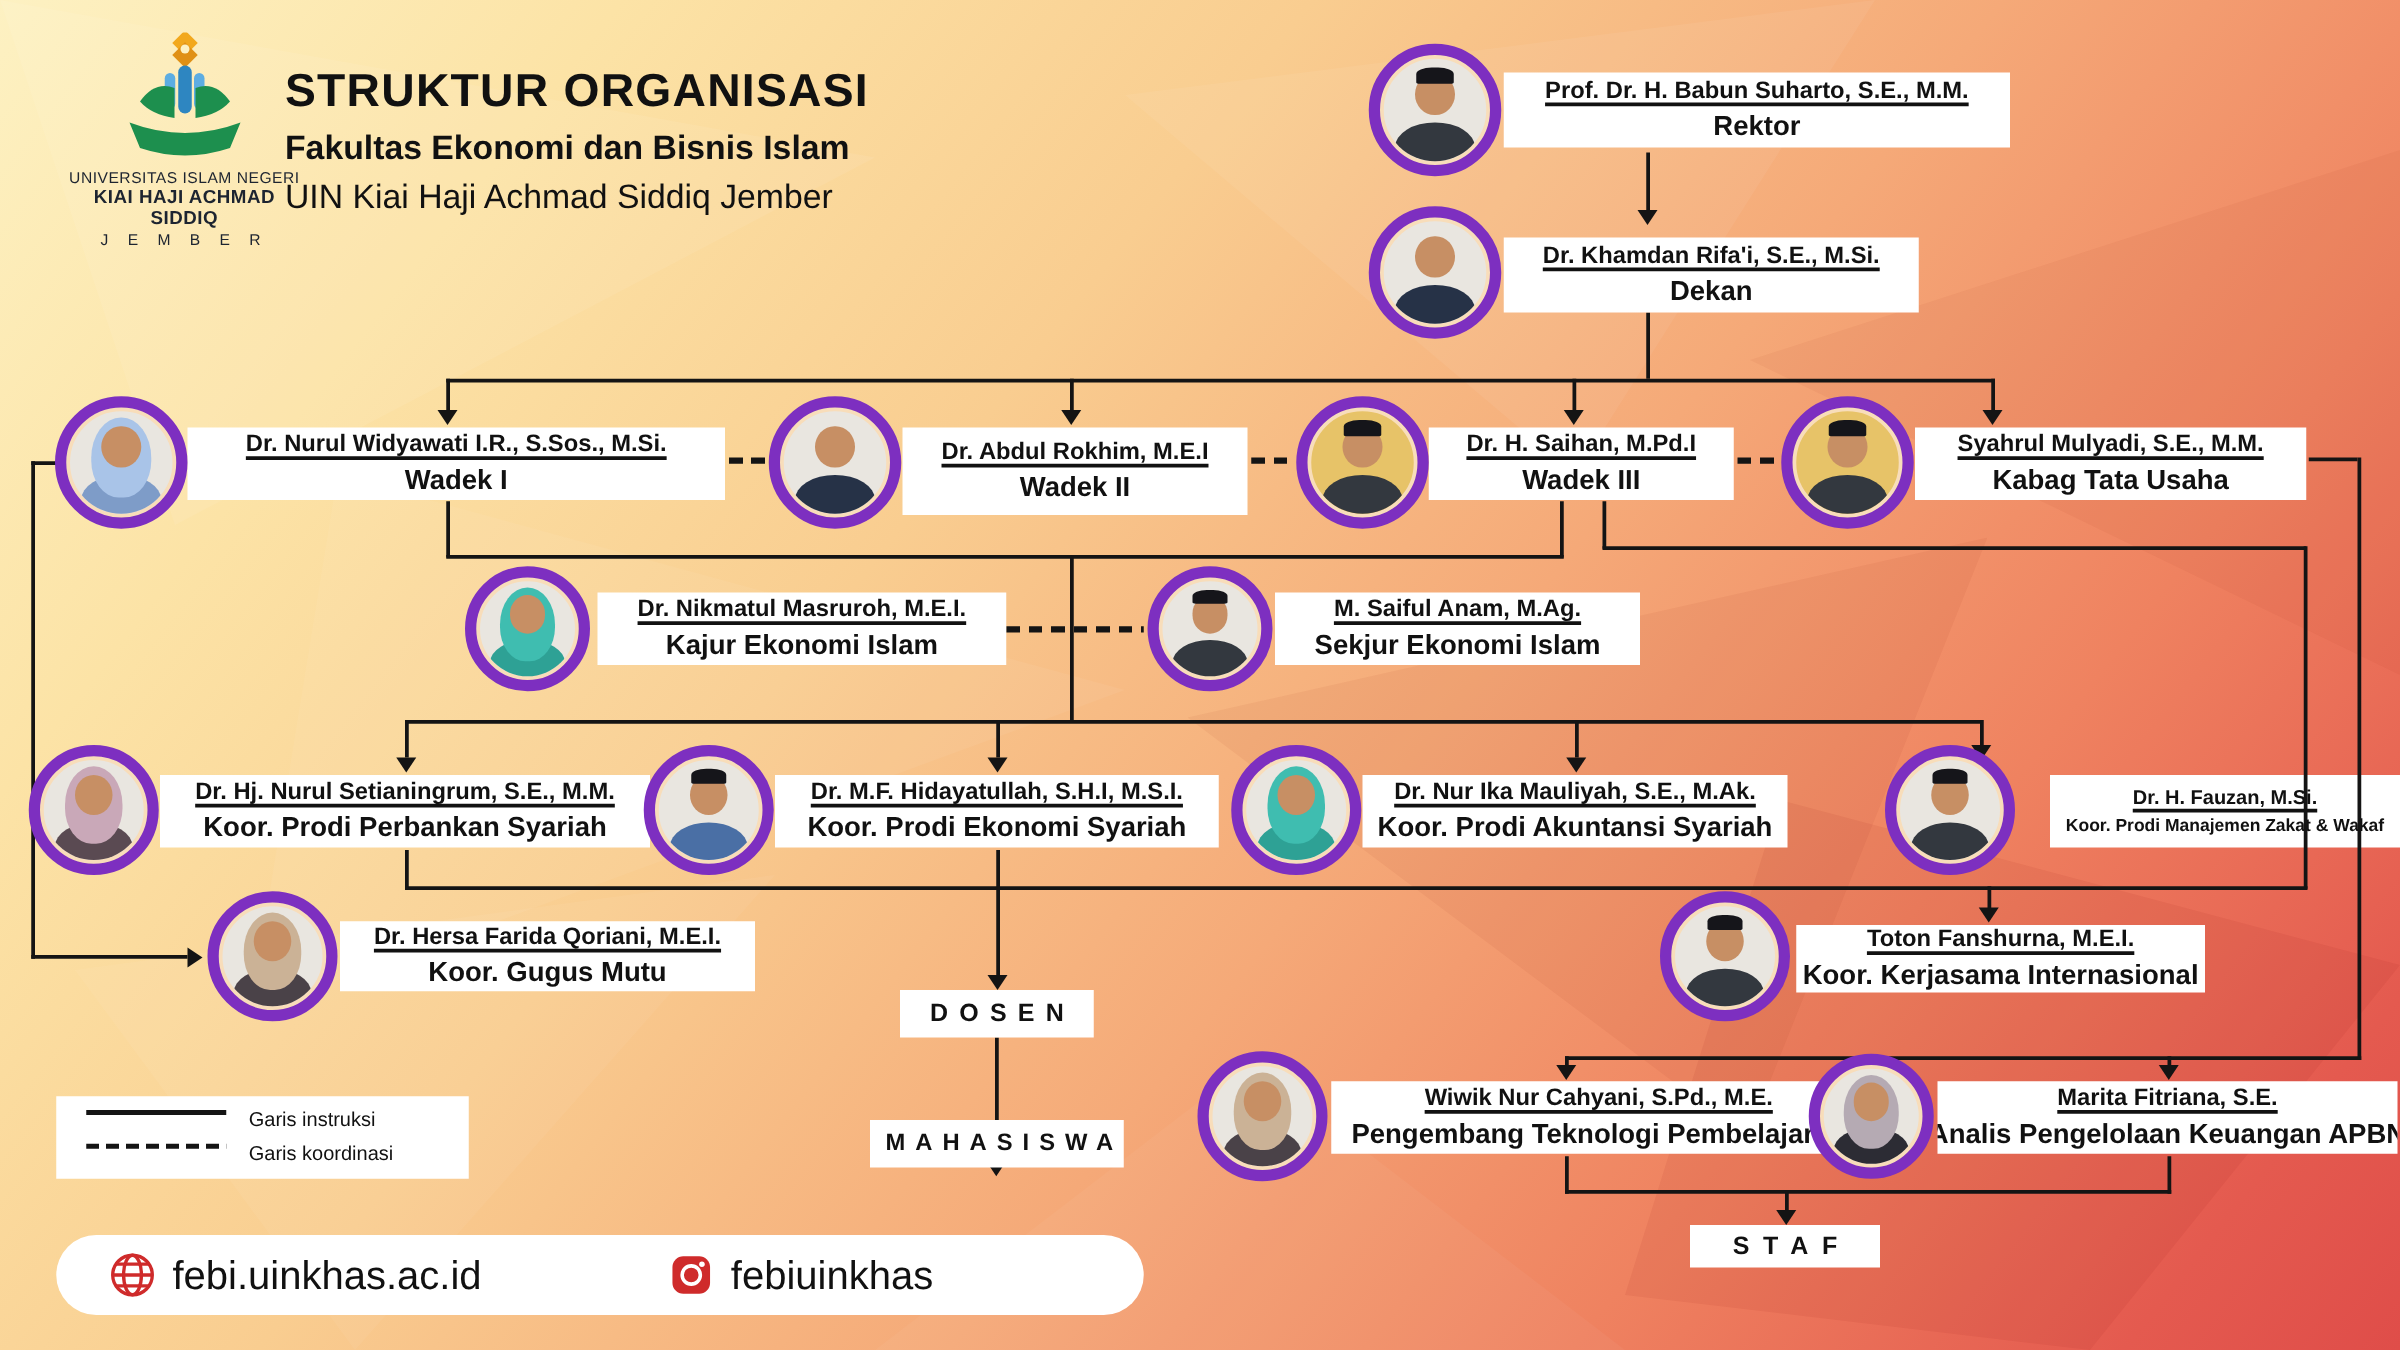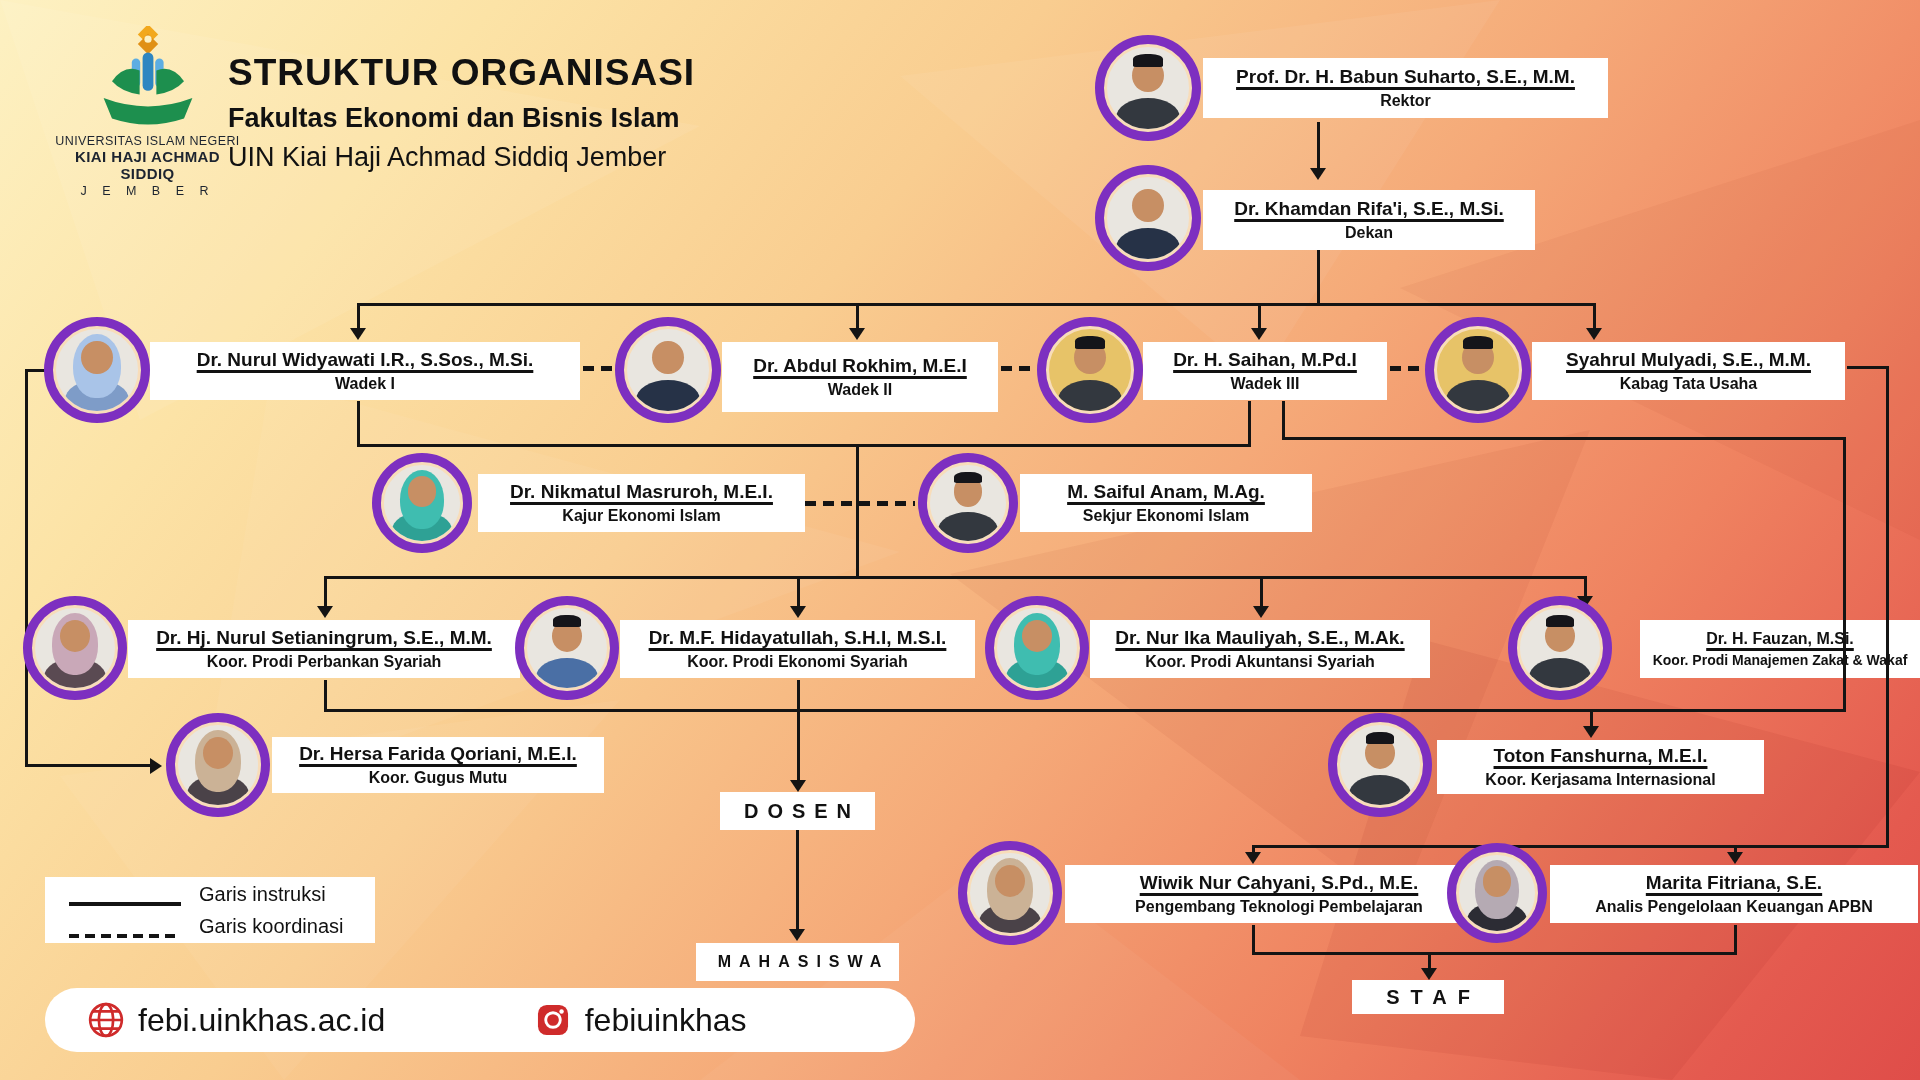--- a/index.html
+++ b/index.html
@@ -27,38 +27,38 @@
   .avatar[data-variant="male-peci-batik"]::after{background:#4a6fa5;}
   .avatar[data-variant^="female"] .cap{width:58%;height:78%;left:21%;top:6%;border-radius:50% 50% 46% 46%;z-index:2;}
   .avatar[data-variant="female-hijab-blue"] .cap{background:#a9c4e8;} .avatar[data-variant="female-hijab-blue"]::after{background:#7e9cc8;}
   .avatar[data-variant="female-hijab-teal"] .cap{background:#3fbdb0;} .avatar[data-variant="female-hijab-teal"]::after{background:#2ea195;}
   .avatar[data-variant="female-hijab-mauve"] .cap{background:#c9a8b8;} .avatar[data-variant="female-hijab-mauve"]::after{background:#5a4a52;}
   .avatar[data-variant="female-hijab-tan"] .cap{background:#cbb296;} .avatar[data-variant="female-hijab-tan"]::after{background:#4a4248;}
   .avatar[data-variant="female-hijab-gray"] .cap{background:#b5aab3;} .avatar[data-variant="female-hijab-gray"]::after{background:#2c2c34;}
   .nbox{position:absolute;background:#fff;z-index:10;display:flex;flex-direction:column;align-items:center;justify-content:center;
         overflow:hidden;text-align:center;box-sizing:border-box;padding:2px 4px;}
   .pname{font-weight:bold;font-size:19px;white-space:nowrap;text-decoration:underline;text-decoration-thickness:2.5px;text-underline-offset:4px;}
-  .ptitle{font-weight:bold;font-size:16px;white-space:nowrap;margin-top:4px;}
+  .ptitle{font-weight:bold;font-size:22px;white-space:nowrap;margin-top:4px;}
   .sm .pname{font-size:16px;} .sm .ptitle{font-size:14px;}
   
   .flab{position:absolute;background:#fff;z-index:10;display:flex;align-items:center;justify-content:center;
         font-weight:bold;font-size:20px;letter-spacing:9px;padding-left:9px;box-sizing:border-box;}
   
   #title-block{position:absolute;left:228px;top:52px;z-index:10;}
   #title-block .t1{font-size:37px;font-weight:bold;letter-spacing:1px;}
   #title-block .t2{font-size:27px;font-weight:bold;margin-top:9px;}
   #title-block .t3{font-size:27px;font-weight:normal;margin-top:8px;}
   #logo{position:absolute;left:55px;top:26px;width:185px;text-align:center;z-index:10;color:#1d2430;}
   #logo .l1{font-size:12.5px;letter-spacing:.4px;margin-top:2px;}
   #logo .l2{font-size:15px;font-weight:bold;letter-spacing:.4px;}
   #logo .l3{font-size:12.5px;letter-spacing:6px;margin-top:2px;}
   
   #legend{position:absolute;left:45px;top:877px;width:330px;height:66px;background:#fff;z-index:10;
           display:flex;flex-direction:column;justify-content:center;gap:9px;padding:6px 0;box-sizing:border-box;}
-  #legend .row{display:flex;align-items:flex-end;gap:18px;padding-left:24px;font-size:20px;}
+  #legend .row{display:flex;align-items:flex-start;gap:18px;padding-left:24px;font-size:16px;}
   #legend .solid{width:112px;height:4px;background:#141414;}
   #legend .dashed{width:112px;height:4px;background:repeating-linear-gradient(90deg,#141414 0 10px,transparent 10px 16px);}
   
   #footer{position:absolute;left:45px;top:988px;width:870px;height:64px;background:#fff;border-radius:32px;z-index:10;
           display:flex;align-items:center;gap:22px;padding:0 42px;box-sizing:border-box;font-size:32px;}
   #footer .item{display:flex;align-items:center;gap:13px;}
   #footer .sp{flex:1;}
 </style>
 </head>
 <body>
@@ -353,21 +353,21 @@
           <i class="cap"></i>
         </span>
       </div>
     <div class="nbox" style="left:1550px;top:865px;width:368px;height:58px">
         <span class="pname">Marita Fitriana, S.E.</span>
         <span class="ptitle">Analis Pengelolaan Keuangan APBN</span>
       </div>
   </div>
 
   <div class="flab" style="left:720px;top:792px;width:155px;height:38px">DOSEN</div>
-  <div class="flab" style="left:696px;top:943px;width:203px;height:38px;font-size:16px;letter-spacing:8px;padding-left:12px">MAHASISWA</div>
+  <div class="flab" style="left:696px;top:896px;width:203px;height:38px;font-size:19px;letter-spacing:8px;padding-left:12px">MAHASISWA</div>
   <div class="flab" style="left:1352px;top:980px;width:152px;height:34px;letter-spacing:11px;padding-left:11px">STAF</div>
 
   <div id="legend">
     <div class="row">
       <span class="solid"></span>
       <span>Garis instruksi</span>
     </div>
     <div class="row">
       <span class="dashed"></span>
       <span>Garis koordinasi</span>

